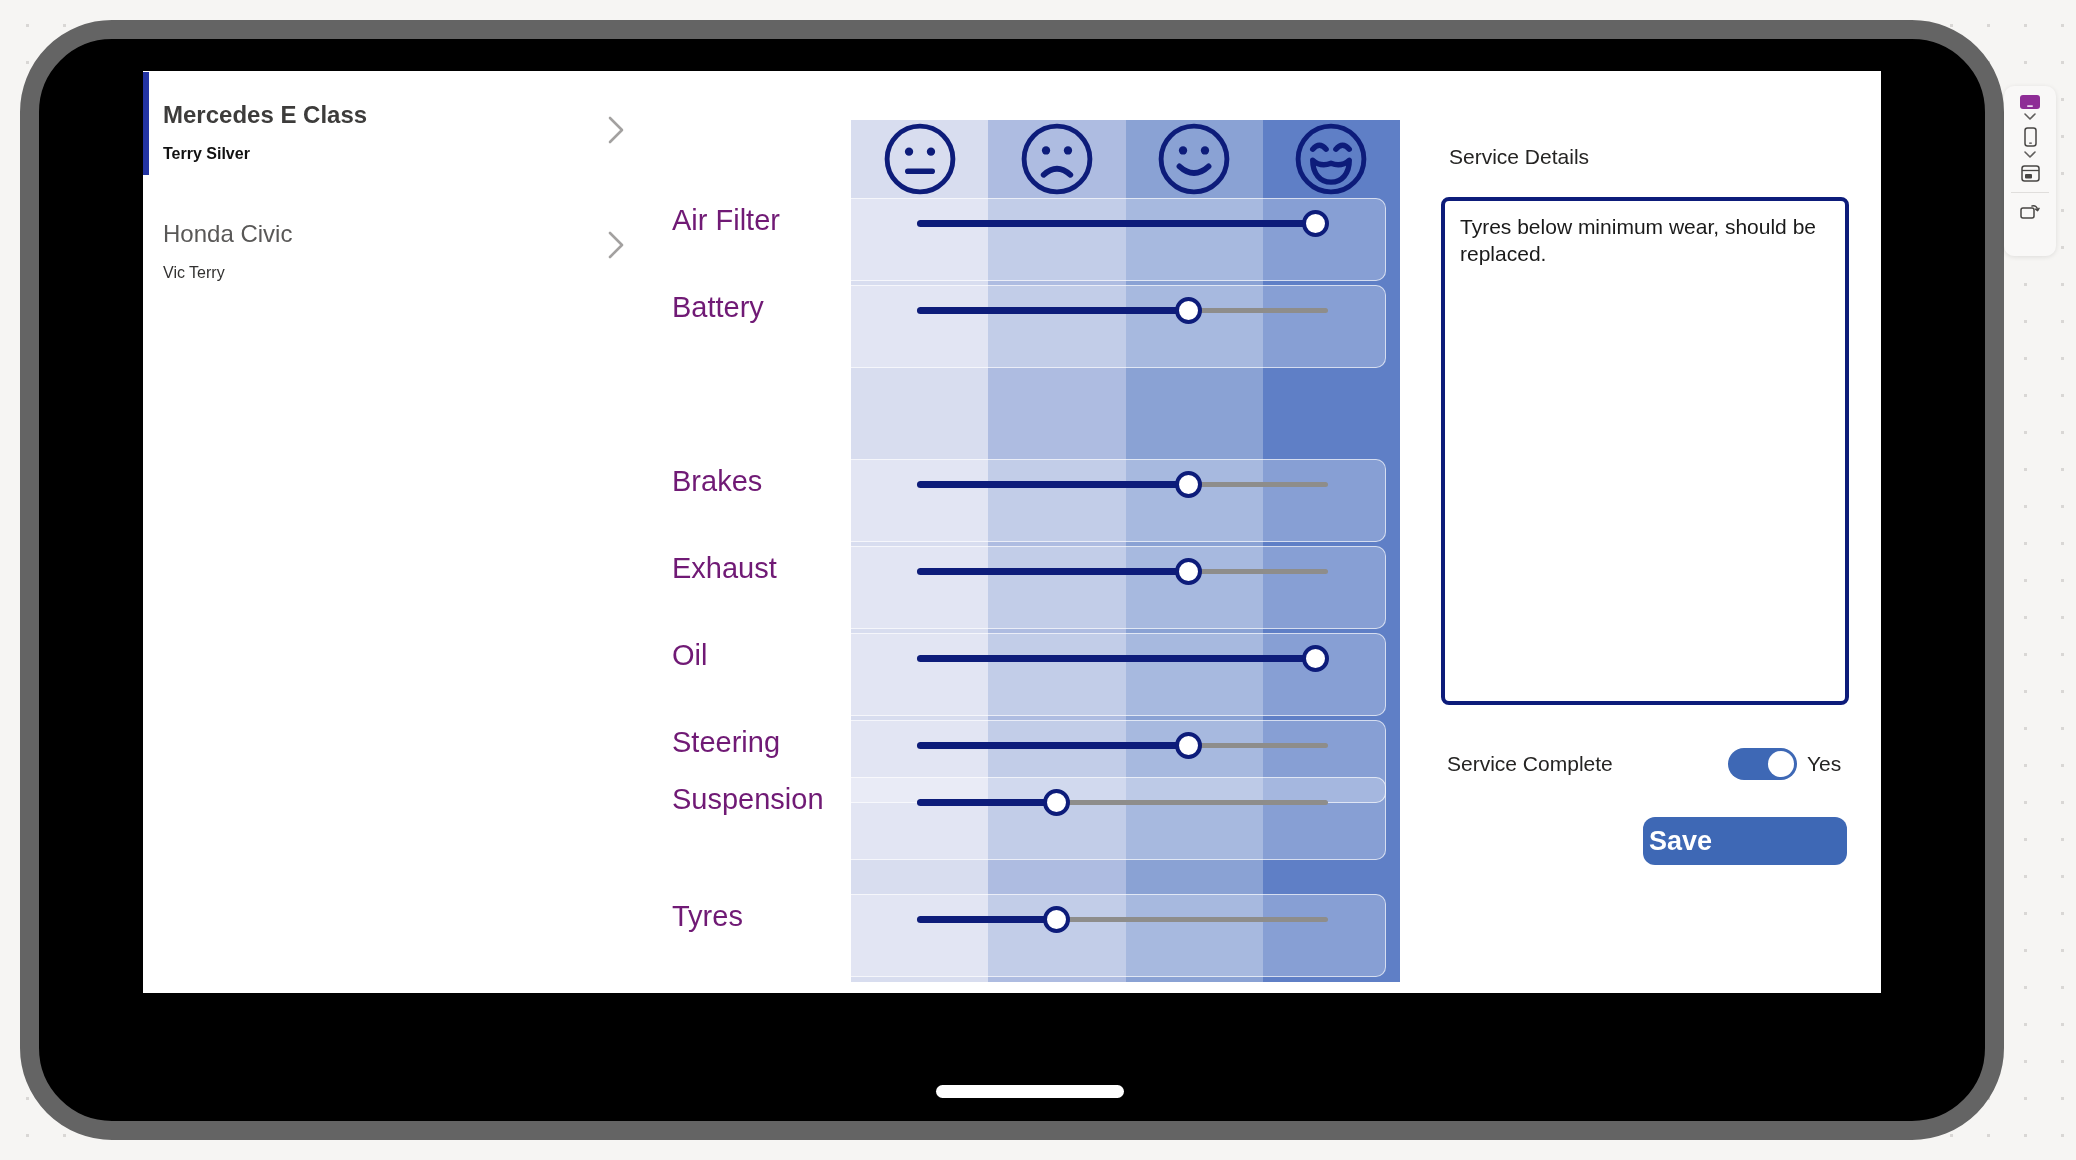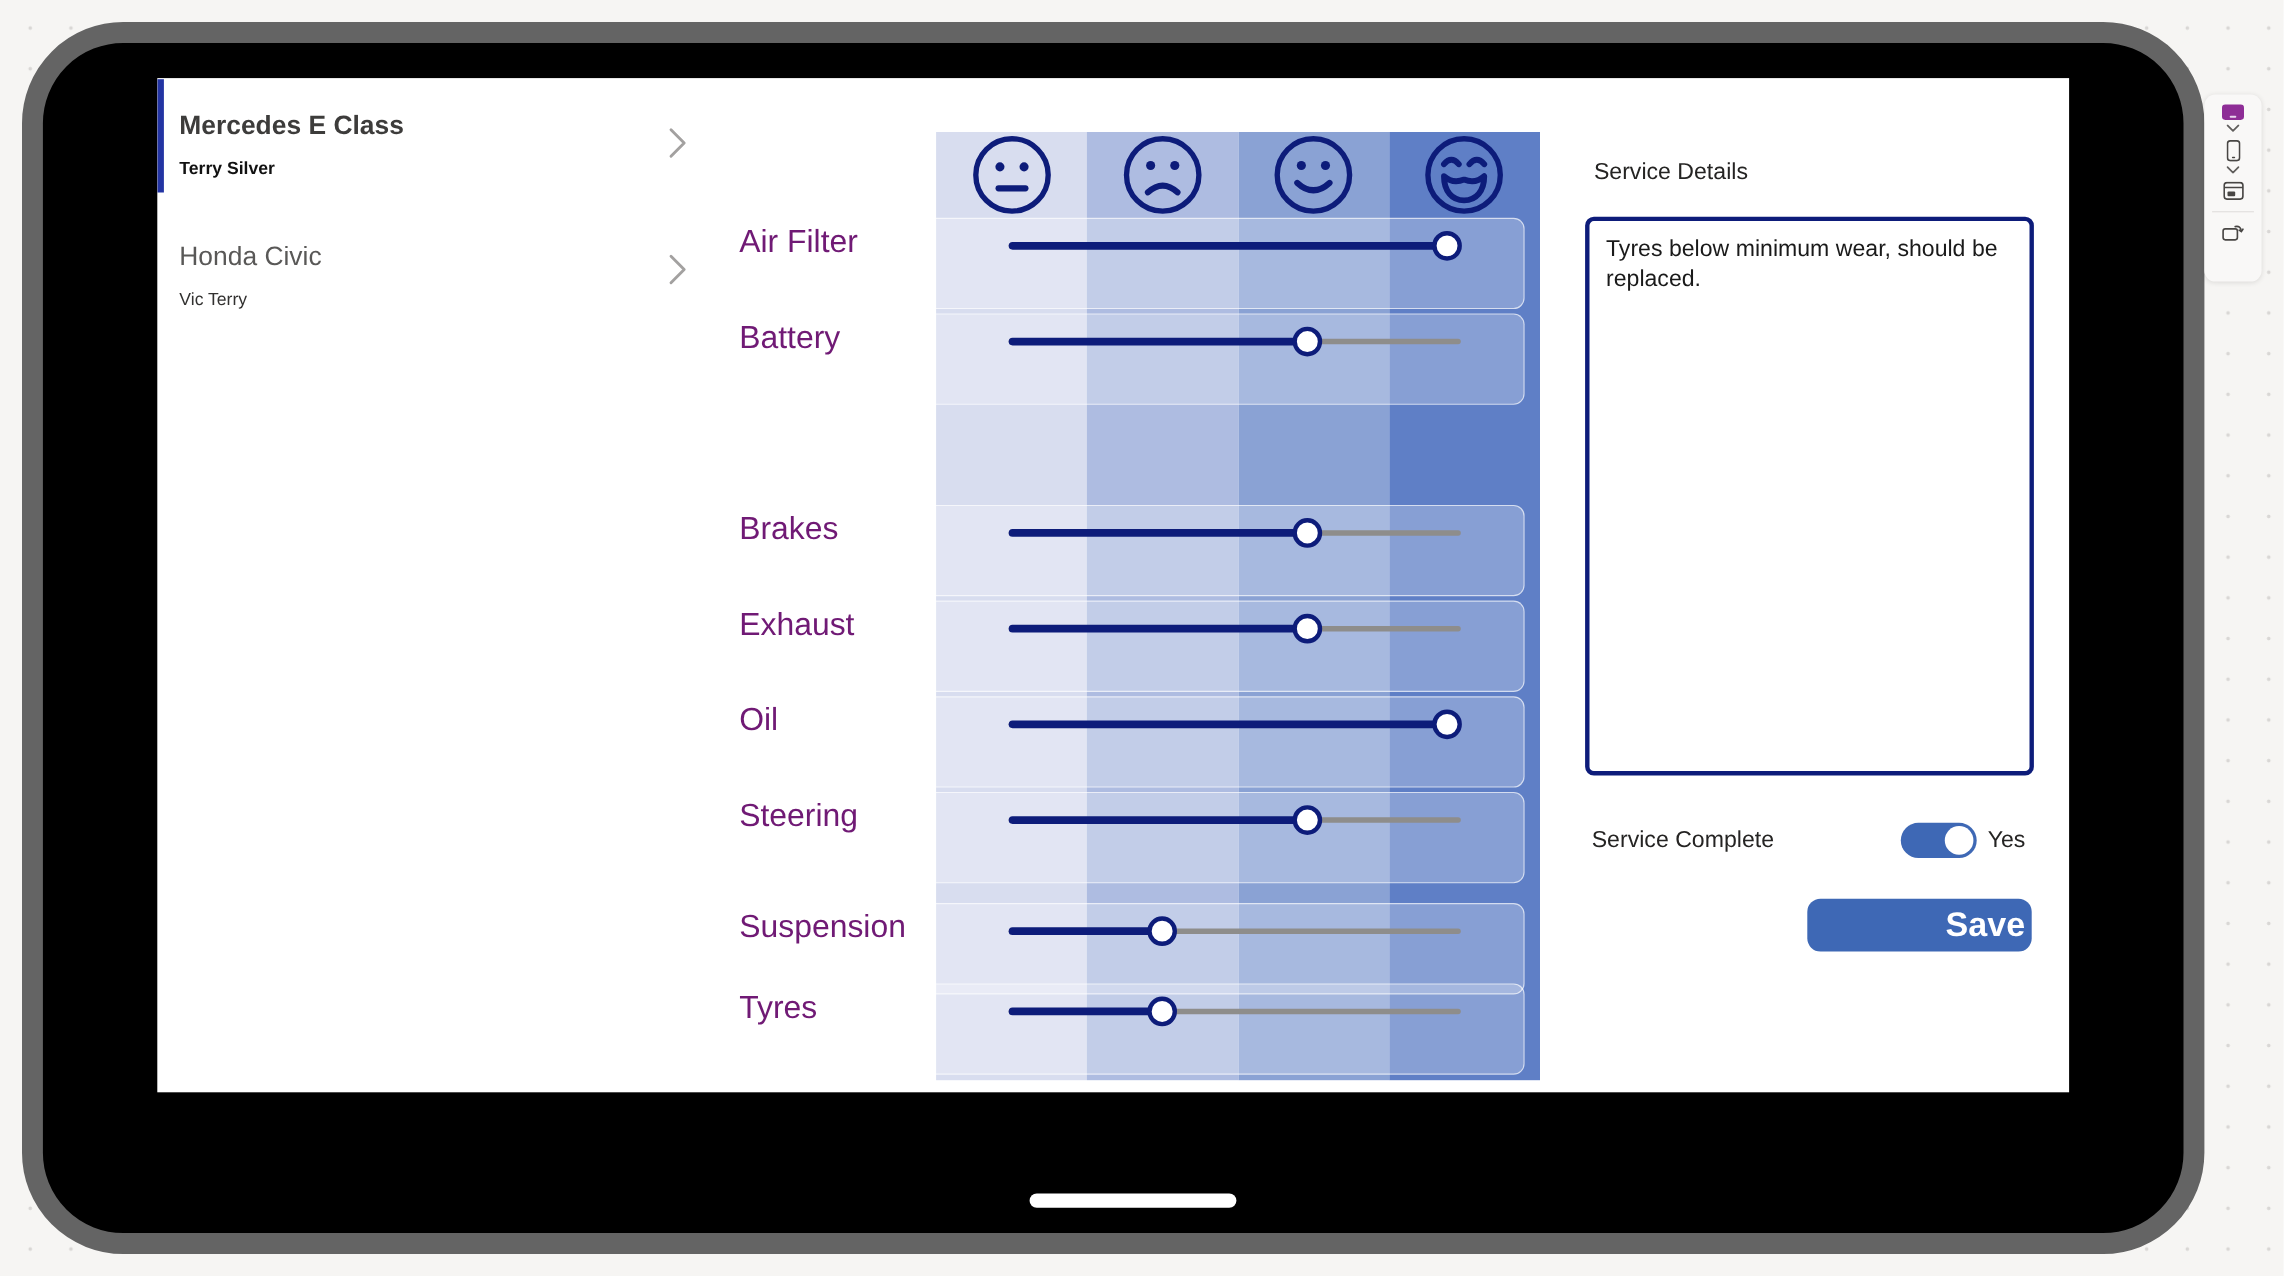--- a/index.html
+++ b/index.html
@@ -40,22 +40,22 @@
   
   .svc-label{position:absolute;font-size:21px;color:#252423;}
   .svc-textarea{position:absolute;left:1298px;top:126px;width:408px;height:508px;box-sizing:border-box;
     border:4px solid #0d1c7a;border-radius:8px;background:#fff;padding:12px 18px 12px 15px;
     font-size:21px;line-height:27px;color:#1a1a1a;}
   .toggle{position:absolute;left:1585px;top:677px;width:69px;height:32px;border-radius:16px;
     background:#3e68b5;cursor:pointer;}
   .toggle .knob{position:absolute;top:3px;width:26px;height:26px;border-radius:50%;background:#fff;}
   .toggle.on .knob{right:3px;}
   .save-btn{position:absolute;left:1500px;top:746px;width:204px;height:48px;border-radius:12px;
-    background:#3e68b5;border:none;color:#fff;font-weight:700;font-size:31px;
-    font-family:"Liberation Sans",sans-serif;cursor:pointer;display:flex;align-items:center;justify-content:flex-end;}
+    background:#3e68b5;border:none;color:#fff;font-weight:700;font-size:27px;
+    font-family:"Liberation Sans",sans-serif;cursor:pointer;display:flex;align-items:center;justify-content:flex-start;}
 
   
   .preview-bar{position:absolute;left:2004px;top:86px;width:52px;height:170px;background:#f9f8f7;
     border-radius:10px;box-shadow:0 1px 5px rgba(0,0,0,0.10);display:flex;flex-direction:column;
     align-items:center;padding-top:8px;box-sizing:border-box;}
   .pb-icon{display:flex;align-items:center;justify-content:center;cursor:pointer;}
   .pb-div{width:38px;height:1px;background:#e0dedc;margin:10px 0;}
 </style>
 </head>
 <body>
@@ -165,21 +165,21 @@
         <div class="track-rest" style="background: rgb(142, 141, 139);"></div>
         <div class="track-fill" style="width: 399px; background: rgb(13, 28, 122);"></div>
         <div class="thumb" style="left: 640px;"></div>
       </div>
       <div class="rrow" style="top: 600px;">
         <span class="rlabel">Steering</span>
         <div class="track-rest" style="background: rgb(142, 141, 139);"></div>
         <div class="track-fill" style="width: 271px; background: rgb(13, 28, 122);"></div>
         <div class="thumb" style="left: 513px;"></div>
       </div>
-      <div class="rrow" style="top: 701px; text-decoration: underline;">
+      <div class="rrow" style="top: 657px; text-decoration: underline;">
         <span class="rlabel">Suspension</span>
         <div class="track-rest" style="background: rgb(142, 141, 139);"></div>
         <div class="track-fill" style="width: 140px; background: rgb(13, 28, 122);"></div>
         <div class="thumb" style="left: 381px;"></div>
       </div>
       <div class="rrow" style="top: 774px;">
         <span class="rlabel">Tyres</span>
         <div class="track-rest" style="background: rgb(142, 141, 139);"></div>
         <div class="track-fill" style="width: 140px; background: rgb(13, 28, 122);"></div>
         <div class="thumb" style="left: 381px;"></div>

